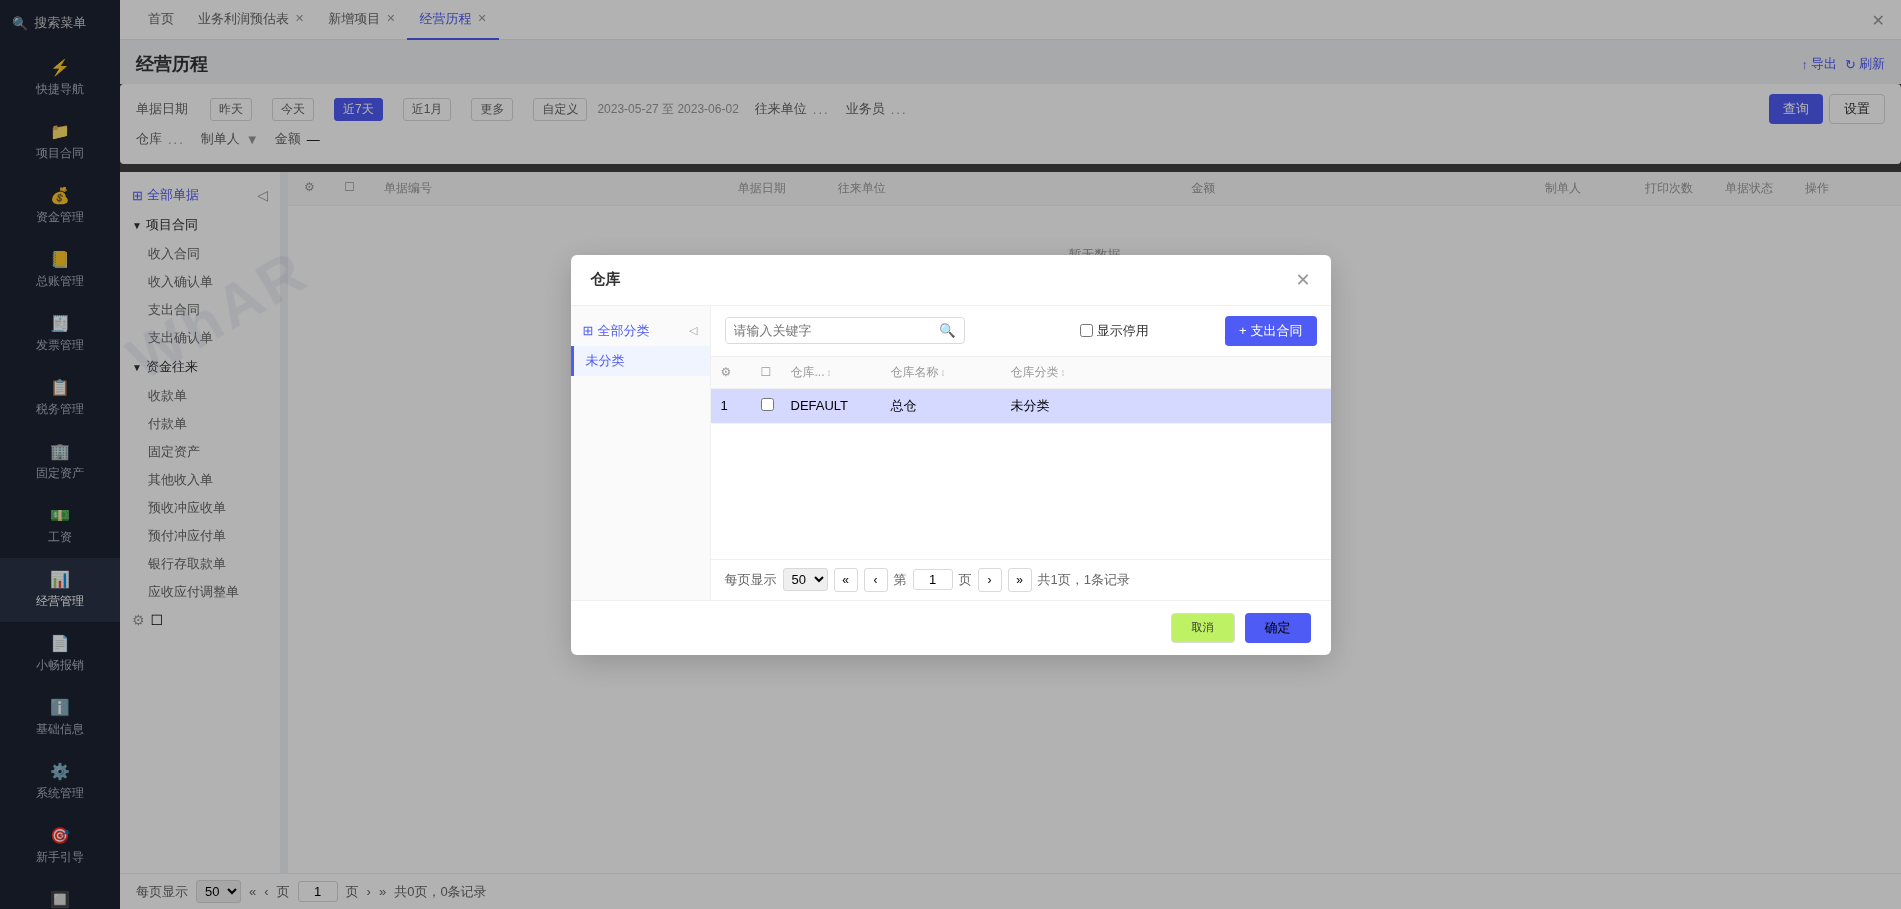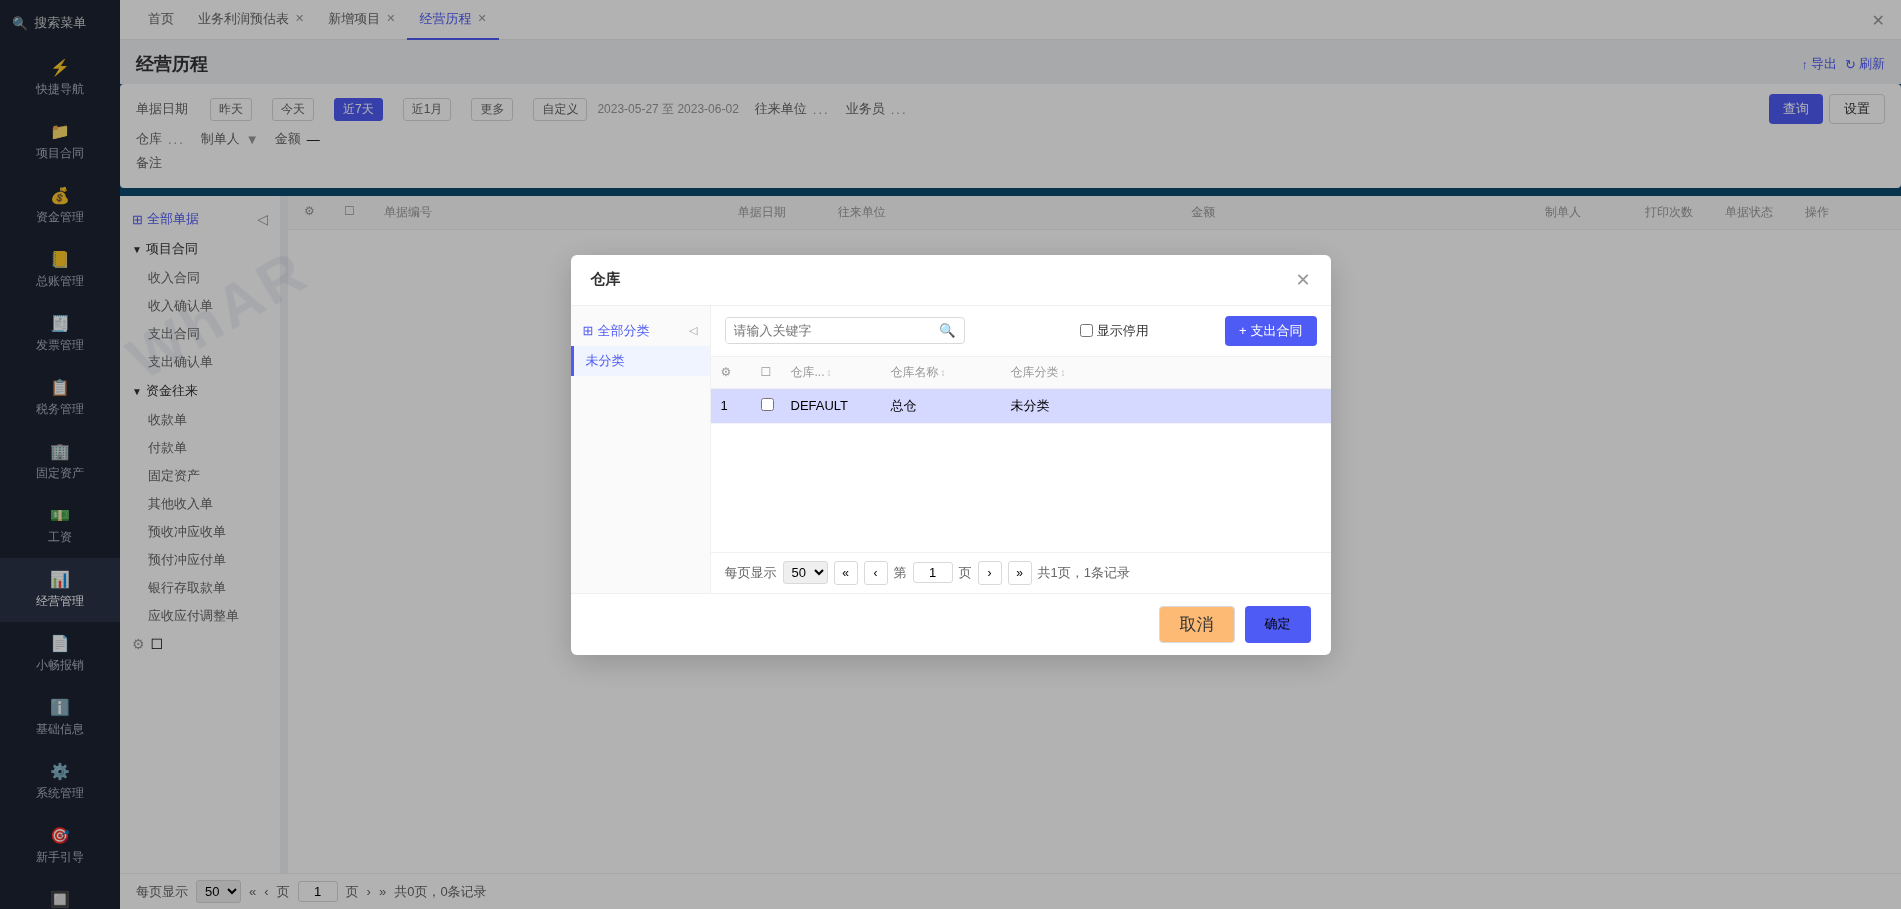--- a/index.html
+++ b/index.html
@@ -138,28 +138,28 @@
 
     .sort-icon { font-size: 10px; color: #bbb; }
 
     
     .modal-pagination {
       padding: 8px 14px; border-top: 1px solid #f0f0f0; display: flex; align-items: center; gap: 6px; font-size: 13px; color: #666;
     }
     .modal-footer {
       padding: 12px 20px; border-top: 1px solid #f0f0f0; display: flex; justify-content: flex-end; gap: 10px;
     }
-    .btn-cancel { background: #fdba74; border: 1px solid #d9d9d9; padding: 6px 20px; border-radius: 4px; cursor: pointer; font-size: 17px; color: #333; }
+    .btn-cancel { background: #bef264; border: 1px solid #d9d9d9; padding: 6px 20px; border-radius: 4px; cursor: pointer; font-size: 11px; color: #333; }
     .btn-confirm { background: #4f5bf5; color: #000000; border: none; padding: 6px 20px; border-radius: 4px; cursor: pointer; font-size: 13px; }
 
     select { border: 1px solid #d9d9d9; border-radius: 3px; padding: 2px 4px; font-size: 13px; }
     input[type=checkbox] { cursor: pointer; }
 
     .content-wrap {
-      position: absolute; left: 120px; top: 0; right: 0; bottom: 0; background: #0c4a6e;
+      position: absolute; left: 120px; top: 0; right: 0; bottom: 0; background: #404040;
       display: flex; flex-direction: column; overflow: hidden;
     }
 
     .status-bar {
       position: fixed; bottom: 0; left: 120px; right: 0; height: 36px; background: #fff;
       border-top: 1px solid #f0f0f0; display: flex; align-items: center; padding: 0 16px; gap: 8px; font-size: 13px; color: #666; z-index: 50;
     }
 
     .watermark {
       position: fixed; left: 120px; top: 280px; font-size: 60px; color: rgba(150,160,200,0.15);
@@ -304,25 +304,20 @@
         <span class="filter-label">仓库</span>
         <span class="filter-dots">...</span>
       </div>
       <div class="filter-item">
         <span class="filter-label">制单人</span>
         <span style="color:#999;">▼</span>
       </div>
       <div class="filter-item">
         <span class="filter-label">金额</span>
         <span>—</span>
-      </div>
-    </div>
-    <div class="filter-row" style="margin-top:4px;">
-      <div class="filter-item">
-        <span class="filter-label">备注</span>
       </div>
     </div>
   </div>
 
   <div style="display:flex; flex:1; overflow:hidden; background:#f0f2f5; gap:8px; padding:0 0 36px 0;">
 
     <div style="width:160px; background:#fff; flex-shrink:0; overflow-y:auto; padding:8px 0;">
       <div style="display:flex; align-items:center; justify-content:space-between; padding:6px 12px;">
         <div style="display:flex; align-items:center; gap:4px; color:#4f5bf5; font-size:13px; font-weight:500;">
           <span>⊞</span>

